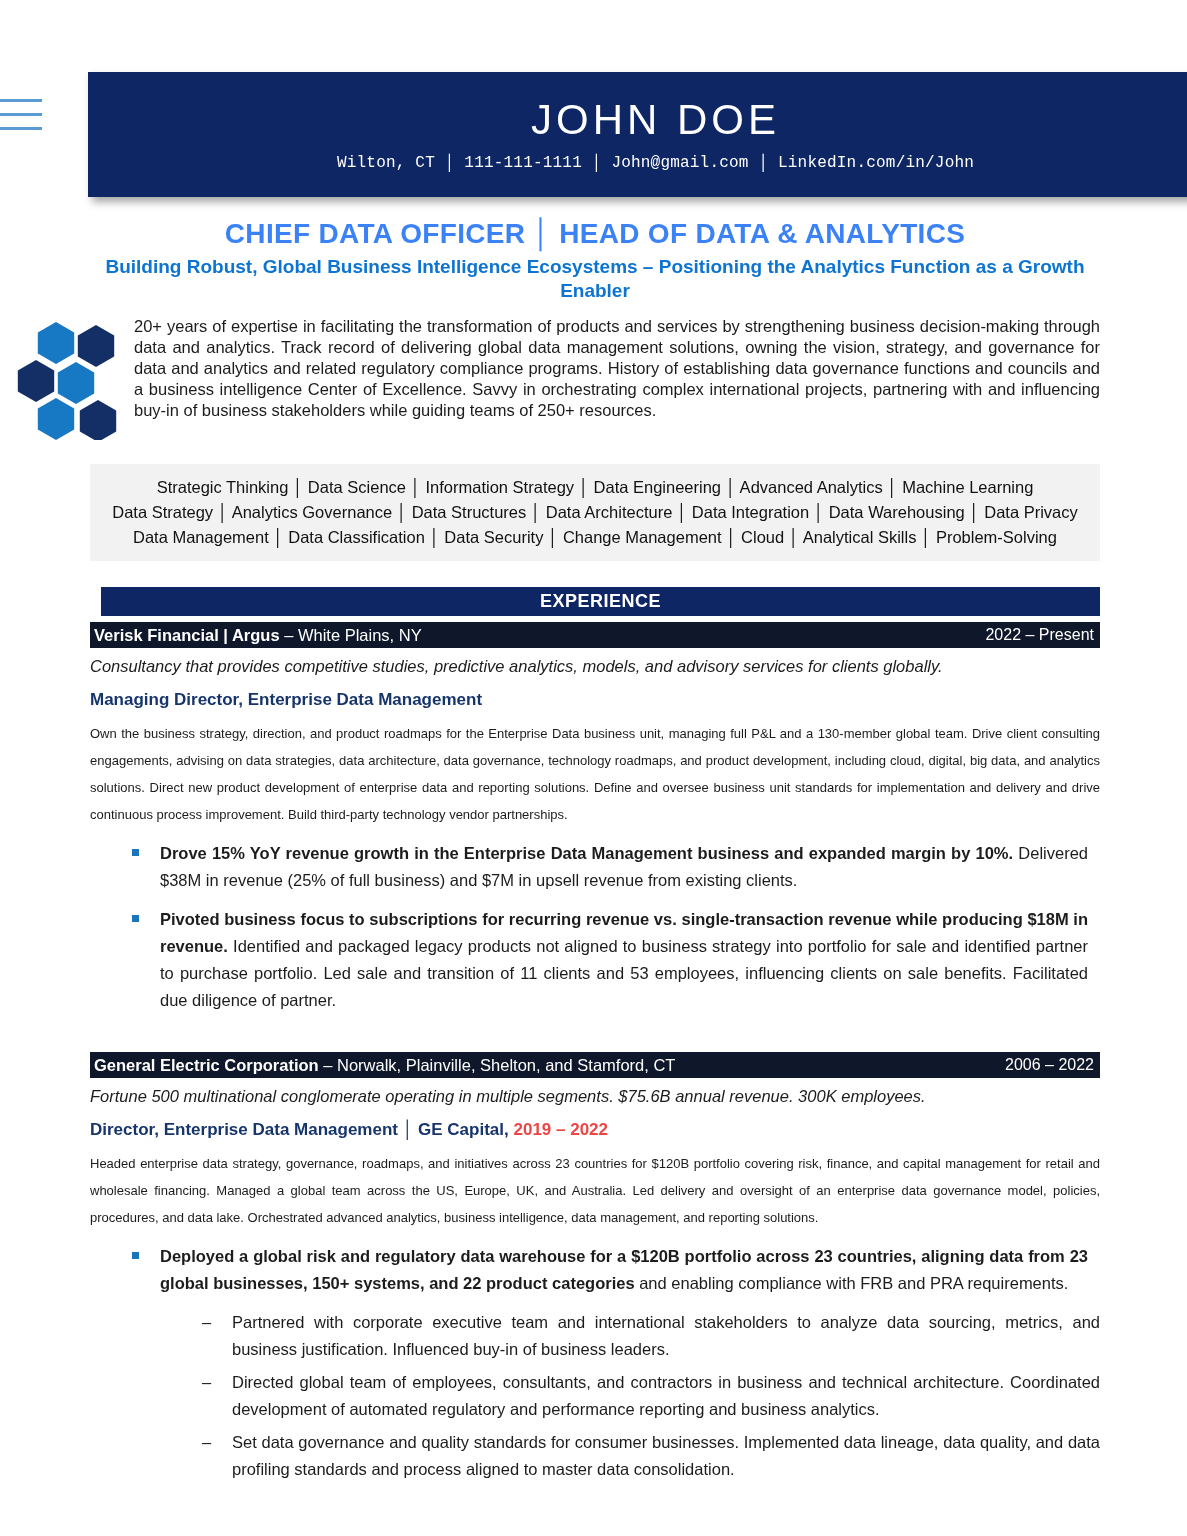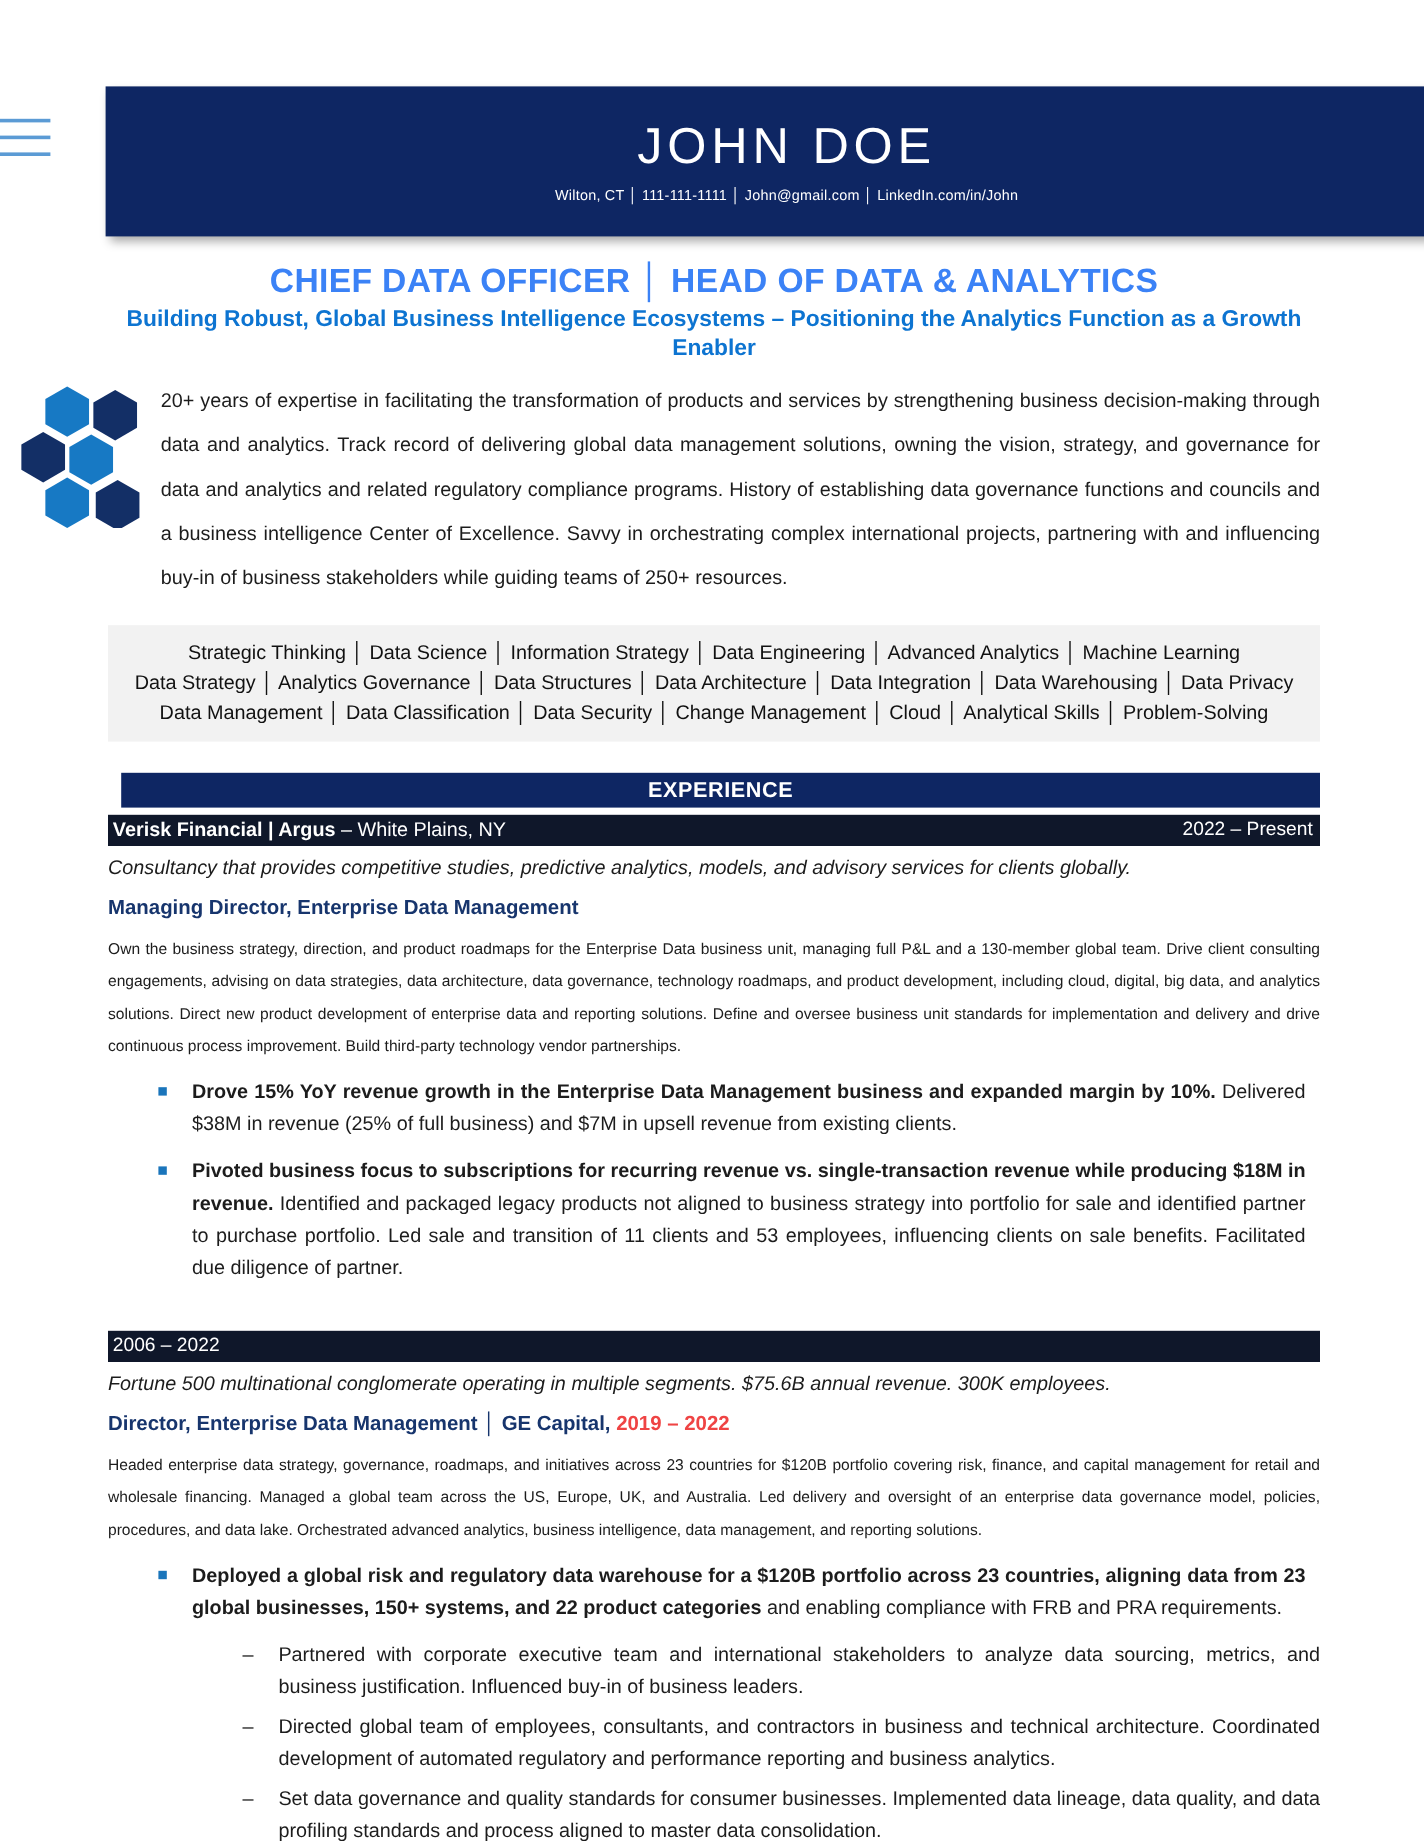--- a/index.html
+++ b/index.html
@@ -22,37 +22,37 @@
 
   
   .header-band {
     position:absolute; left:40px; top:72px; width:1135px; height:125px;
     background:#0e2663; color:#fff;
     display:flex; flex-direction:column; align-items:center; justify-content:center;
     box-shadow:4px 5px 8px rgba(0,0,0,0.35);
     margin-left:48px;
   }
   .person-name { font-size:42px; font-weight:300; letter-spacing:4px; line-height:1.1; }
-  .contact-line { font-size:12px; margin-top:10px; letter-spacing:0.2px; }
+  .contact-line { font-size:16px; margin-top:10px; letter-spacing:0.2px;font-family:Liberation Mono, monospace; }
 
   
   .content { position:relative; padding:218px 87px 0 90px; }
 
   .page-title {
     text-align:center; color:#3b82f6; font-size:28px; font-weight:bold;
     letter-spacing:0.3px; line-height:32px;
   }
   .page-subtitle {
     text-align:center; color:#0d74d1; font-size:19px; font-weight:bold;
     margin-top:5px; line-height:24px;
   }
 
   .summary-row { display:flex; margin-top:13px; align-items:flex-start; }
   .logo-box { flex:0 0 108px; margin-left:-76px; margin-right:12px; margin-top:2px; }
-  .summary-text { flex:1; font-size:16.5px; line-height:37px; text-align:justify; }
+  .summary-text { flex:1; font-size:16.5px; line-height:21px; text-align:justify; }
 
   .skills-box {
     background:#f2f2f2; margin-top:20px; padding:11px 6px;
     text-align:center; font-size:16.5px; line-height:25px; color:#111;
   }
 
   .experience-bar {
     margin-top:26px; background:#0e2663; color:#fff; height:29px;
     display:flex; align-items:center; justify-content:center;
     font-size:18px; font-weight:bold; letter-spacing:0.5px;margin-left:11px;
@@ -147,20 +147,21 @@
       <span class="bullet-text"><span class="b">Drove 15% YoY revenue growth in the Enterprise Data Management business and expanded margin by 10%.</span><span> Delivered $38M in revenue (25% of full business)  and $7M in upsell revenue from existing clients.</span></span>
     </div>
     <div class="bullet">
       <span class="bullet-marker"></span>
       <span class="bullet-text"><span class="b">Pivoted business focus to subscriptions for recurring revenue vs. single-transaction revenue while producing $18M in revenue.</span><span> Identified and packaged legacy products not aligned to business strategy into portfolio for sale and identified partner to purchase portfolio. Led sale and transition of 11 clients and 53 employees, influencing clients on sale benefits. Facilitated due diligence of partner.</span></span>
     </div>
 
     <div class="gap-lg"></div>
 
     <div class="company-bar" style="margin-top:24px">
+      <span><span class="company-name">General Electric Corporation</span><span> – Norwalk, Plainville, Shelton, and Stamford, CT</span></span>
       <span class="company-dates">2006 – 2022</span>
     </div>
     <div class="company-descriptor">Fortune 500 multinational conglomerate operating in multiple segments. $75.6B annual revenue. 300K employees.</div>
 
     <div class="role-title">
       <span class="t">Director, Enterprise Data Management │ GE Capital,</span><span class="d"> 2019 – 2022</span>
     </div>
     <div class="job-paragraph">Headed enterprise data strategy, governance, roadmaps, and initiatives across 23 countries for $120B portfolio covering risk, finance, and capital management for retail and wholesale financing. Managed a global team across the US, Europe, UK, and Australia. Led delivery and oversight of an enterprise data governance model, policies, procedures, and data lake. Orchestrated advanced analytics, business intelligence, data management, and reporting solutions.</div>
 
     <div class="bullet">

